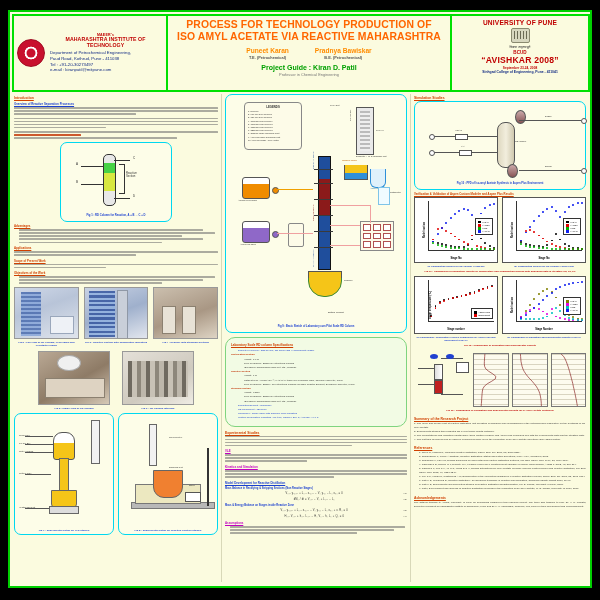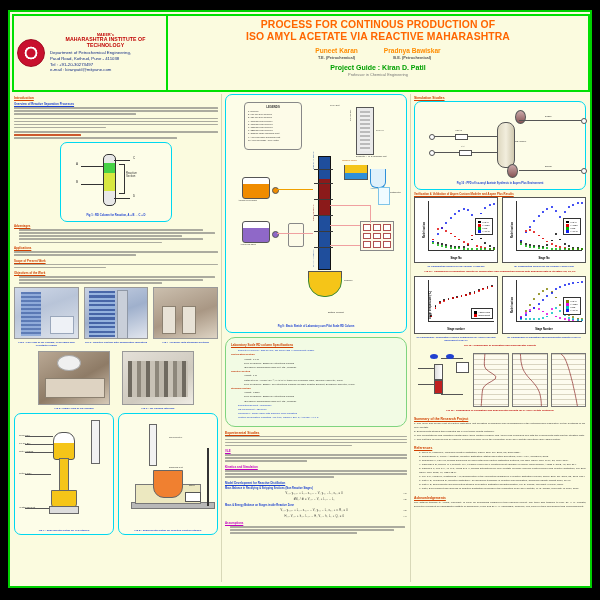--- a/index.html
+++ b/index.html
@@ -215,36 +215,45 @@
         <div class="mitaddr">
           <div>Department of Petrochemical Engineering,</div>
           <div>Paud Road, Kothrud, Pune - 411038</div>
           <div>Tel : +91-20-30273497</div>
           <div>e-mail : kiranpatil@mitpune.com</div>
         </div>
       </div>
     </div>
 
     <div class="hcell hmid">
-      <div class="ptitle">PROCESS FOR CONTINOUS PRODUCTION OF</div>
+      <div class="ptitle">PROCESS FOR TECHNOLOGY PRODUCTION OF</div>
       <div class="ptitle">ISO AMYL ACETATE VIA REACTIVE MAHARASHTRA</div>
       <div class="authors">
         <div>
           <div class="auth-n">Puneet Karan</div>
           <div class="auth-d">T.E. (Petrochemical)</div>
         </div>
         <div>
           <div class="auth-n">Pradnya Bawiskar</div>
           <div class="auth-d">B.E. (Petrochemical)</div>
         </div>
       </div>
       <div class="guide">Project Guide : Kiran D. Patil</div>
       <div class="guide-sub">Professor in Chemical Engineering</div>
     </div>
 
+    <div class="hcell hright">
+      <div class="uop">UNIVERSITY OF PUNE</div>
+      <div class="uop-seal"></div>
+      <div class="uop-motto">विद्यया अमृतमश्नुते</div>
+      <div class="bcud">BCUD</div>
+      <div class="avishkar">“AVISHKAR 2008”</div>
+      <div class="uop-date">September 23-24, 2008</div>
+      <div class="uop-venue">Sinhgad College of Engineering, Pune - 411041</div>
+    </div>
   </div>
 
   <div class="cols">
 
     <div class="col colL">
 
       <div class="sec-h">Introduction</div>
       <div class="sec-h blue" style="font-size:2.9px;">Overview of Reactive Separation Processes</div>
 
       <div class="tblock">

